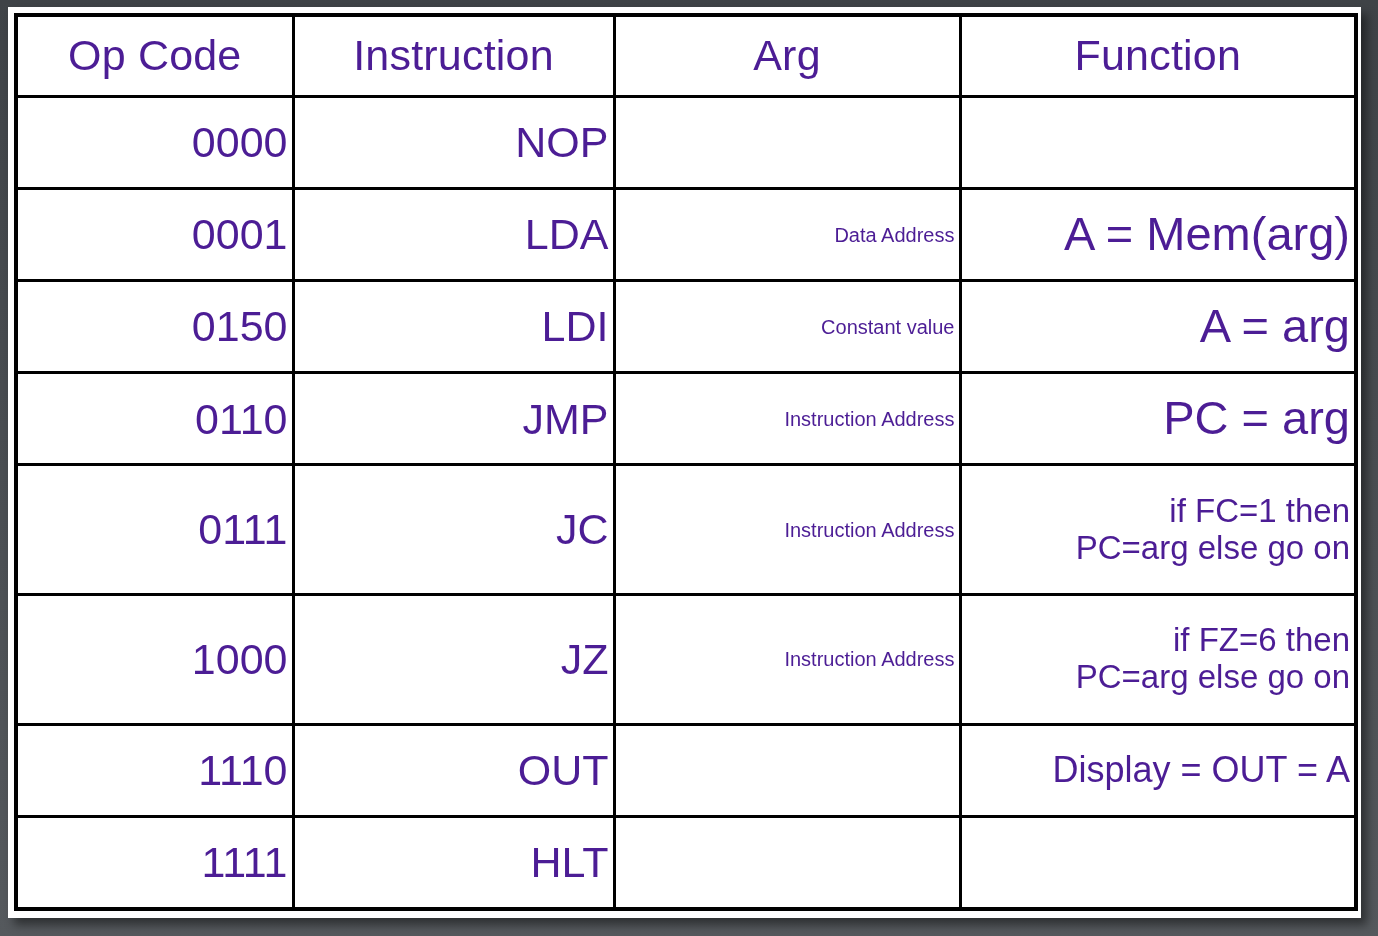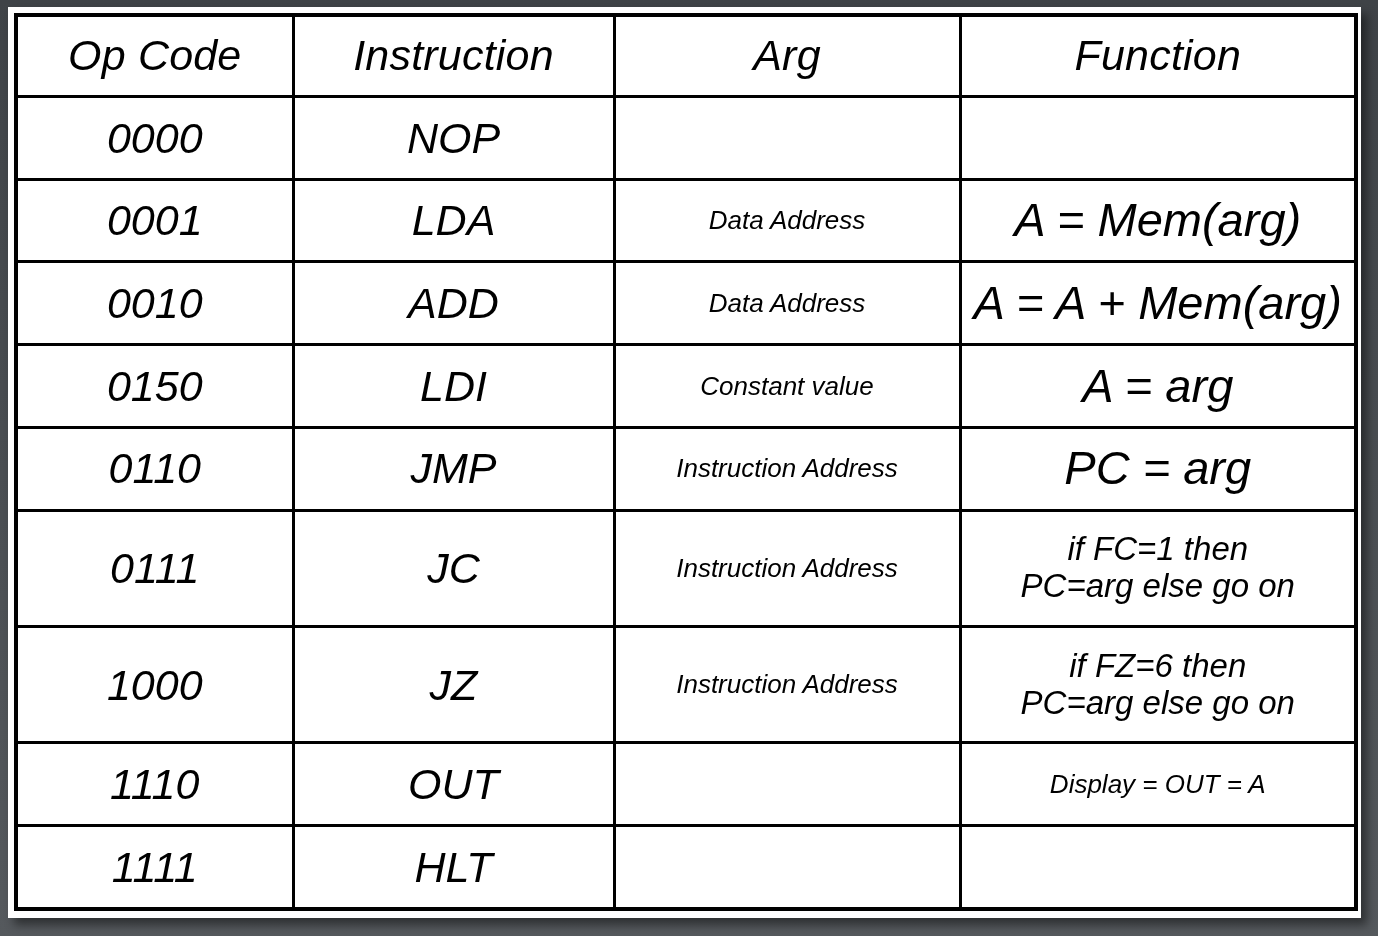--- a/index.html
+++ b/index.html
@@ -42,25 +42,24 @@
     table-layout: fixed;
     background: #ffffff;
     border: 4px solid #000000;
   }
 
   table.opcode-table td,
   table.opcode-table th {
     border: 3px solid #000000;
     text-align: center;
     vertical-align: middle;
-    color: #000000;
+    color: #4c1d95;
     padding: 0 4px;
     background: #ffffff;
     font-weight: normal;
-    font-style: italic;
   }
 
   
   col.c-opcode      { width: 277px; }
   col.c-instruction { width: 321px; }
   col.c-arg         { width: 346px; }
   col.c-function    { width: 396px; }
 
   thead th {
     background: #dde5d3;
@@ -76,42 +75,42 @@
   }
 
   
   td.cell-opcode,
   td.cell-instruction {
     font-size: 43px;
   }
 
   
   td.cell-arg {
-    font-size: 26px;
+    font-size: 20px;
     line-height: 1.1;
   }
 
   
   td.cell-function {
     font-size: 47px;
     line-height: 1.12;
   }
   td.cell-function.small {
-    font-size: 26px;
+    font-size: 36px;
   }
   td.cell-function.two-line {
     font-size: 33px;
     line-height: 1.12;
     white-space: pre-line;
     margin-left: 44px;
   }
 
   
-  tr.row-std td   { height: 68px; }
-  tr.row-tall td  { height: 97px; }
+  tr.row-std td   { height: 68px; text-align: right; }
+  tr.row-tall td  { height: 97px; text-align: right; }
 </style>
 </head>
 <body>
 
 <div class="slide-backdrop"></div>
 
 <div class="table-frame">
   <table class="opcode-table">
     <colgroup>
       <col class="c-opcode">
@@ -134,26 +133,20 @@
         <td class="cell-opcode">0000</td>
         <td class="cell-instruction">NOP</td>
         <td class="cell-arg"></td>
         <td class="cell-function"></td>
       </tr>
       <tr class="row-std">
         <td class="cell-opcode">0001</td>
         <td class="cell-instruction">LDA</td>
         <td class="cell-arg">Data Address</td>
         <td class="cell-function">A = Mem(arg)</td>
-      </tr>
-      <tr class="row-std">
-        <td class="cell-opcode">0010</td>
-        <td class="cell-instruction">ADD</td>
-        <td class="cell-arg">Data Address</td>
-        <td class="cell-function">A = A + Mem(arg)</td>
       </tr>
       <tr class="row-std">
         <td class="cell-opcode">0150</td>
         <td class="cell-instruction">LDI</td>
         <td class="cell-arg">Constant value</td>
         <td class="cell-function">A = arg</td>
       </tr>
       <tr class="row-std">
         <td class="cell-opcode">0110</td>
         <td class="cell-instruction">JMP</td>

